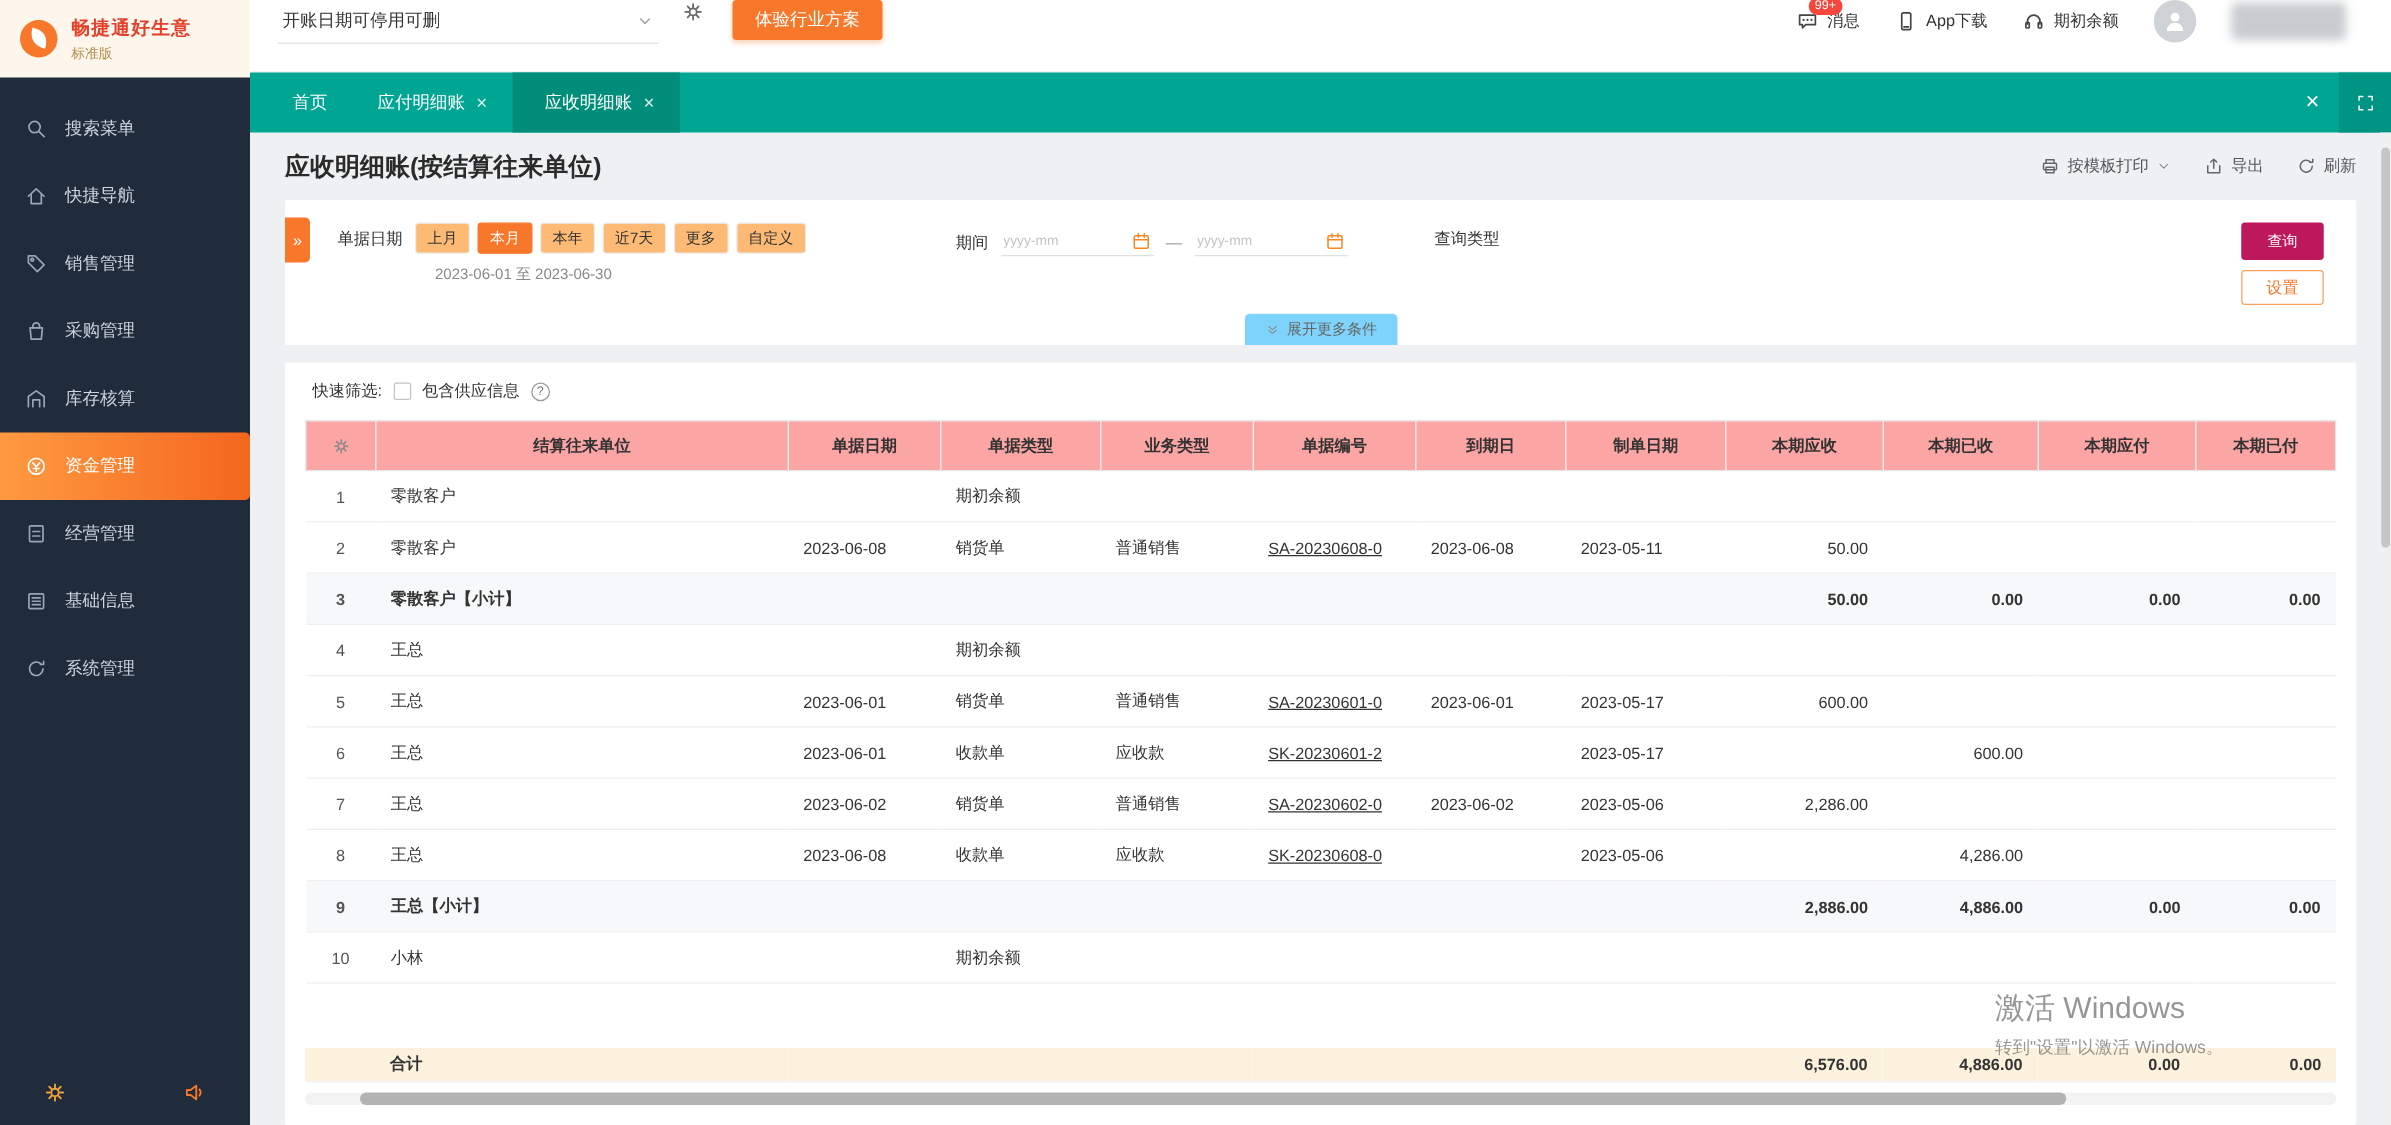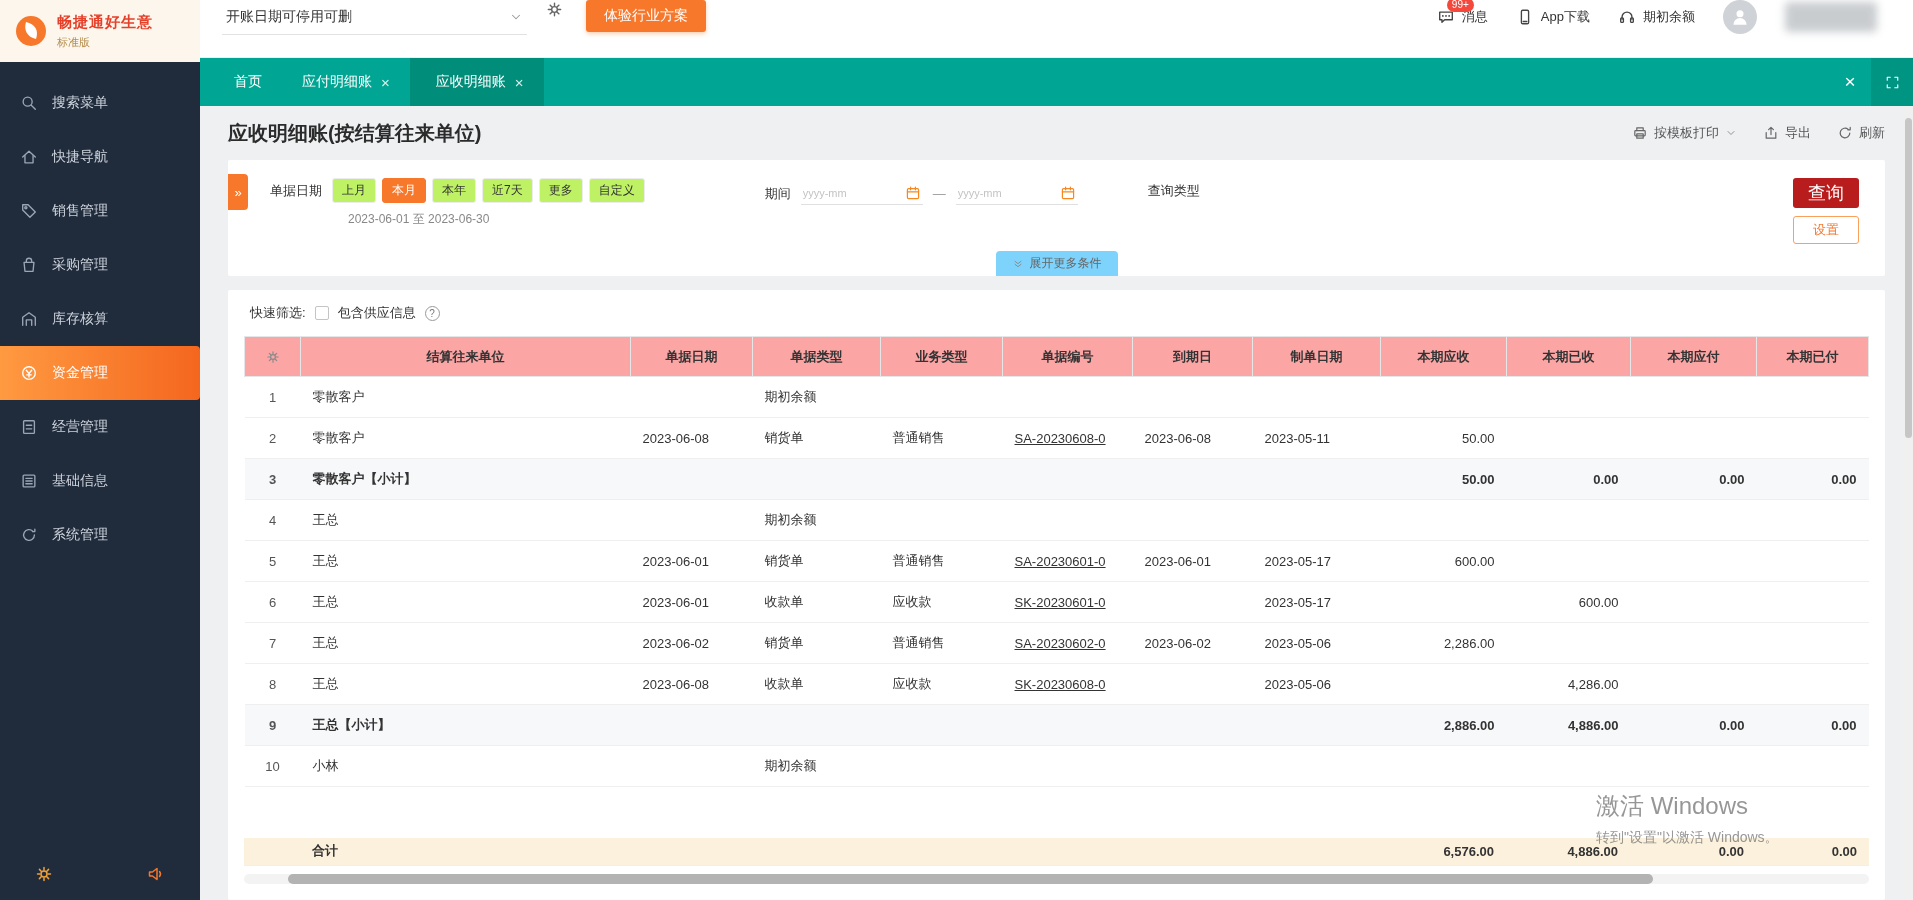--- a/index.html
+++ b/index.html
@@ -53,34 +53,34 @@
 .tool .t-icon{width:16px;height:16px;display:inline-flex;color:#666;}
 .tool .t-chev{width:12px;height:12px;display:inline-flex;color:#888;}
 
 .filter-card{position:relative;background:#fff;padding:18px 26px 32px 42px;margin-bottom:14px;border-radius:2px;}
 .expand-tab{position:absolute;left:0;top:14px;width:20px;height:36px;background:#f7772b;color:#fff;border-radius:0 4px 4px 0;display:flex;align-items:center;justify-content:center;font-size:13px;cursor:pointer;}
 .filter-main{display:flex;align-items:flex-start;}
 .flabel{font-size:13px;color:#333;white-space:nowrap;}
 .f-col1{display:flex;flex-direction:column;gap:8px;}
 .f-row{display:flex;align-items:center;gap:10px;}
 .pills{display:flex;align-items:center;gap:6px;}
-.pill{font-size:12px;color:#333;padding:3px 9px;border:1px solid #ececec;border-radius:3px;background:#bef264;cursor:pointer;white-space:nowrap;}
+.pill{font-size:12px;color:#333;padding:3px 9px;border:1px solid #ececec;border-radius:3px;background:#fdba74;cursor:pointer;white-space:nowrap;}
 .pill.active{background:#f7772b;border-color:#f7772b;color:#fff;}
 .date-range{font-size:12px;color:#888;margin-left:78px;}
 .f-col2{display:flex;align-items:center;gap:10px;margin-left:120px;margin-top:4px;}
 .date-wrap{display:inline-flex;align-items:center;border-bottom:1px solid #e0e0e0;padding:3px 2px;gap:6px;}
 .date-wrap input{border:none;outline:none;width:96px;font-size:11px;color:#6d28d9;background:transparent;font-family:inherit;}
 .date-wrap input::placeholder{color:#c3c3c3;}
 .cal-icon{width:16px;height:16px;display:inline-flex;color:#f7871f;cursor:pointer;}
 .dash{color:#999;font-size:13px;}
 .f-col3{display:flex;align-items:flex-end;gap:12px;margin-left:70px;margin-top:4px;}
 .uselect{display:inline-flex;align-items:center;justify-content:space-between;width:330px;border-bottom:1px solid #e0e0e0;padding:5px 4px;font-size:13px;color:#333;cursor:pointer;}
 .uselect .chev{color:#f7871f;}
 .btn-col{margin-left:auto;display:flex;flex-direction:column;gap:8px;width:66px;}
-.btn-primary{background:#b91c1c;color:#fff;border:none;border-radius:3px;height:30px;font-size:18px;cursor:pointer;}
+.btn-primary{background:#be185d;color:#fff;border:none;border-radius:3px;height:30px;font-size:12px;cursor:pointer;}
 .btn-outline{background:#fff;color:#f7772b;border:1px solid #f9a05c;border-radius:3px;height:28px;font-size:13px;cursor:pointer;}
 .expand-more{position:absolute;left:50%;bottom:0;transform:translateX(-50%);background:#7dd3fc;color:#666;font-size:12px;padding:4px 16px;border-radius:4px 4px 0 0;display:flex;align-items:center;gap:6px;cursor:pointer;}
 .expand-more .dbl{width:12px;height:12px;display:inline-flex;color:#888;}
 
 .table-card{flex:1;background:#fff;display:flex;flex-direction:column;min-height:0;border-radius:2px;}
 .quick-filter{height:46px;display:flex;align-items:center;gap:9px;padding:0 22px;font-size:13px;color:#333;}
 .checkbox{width:14px;height:14px;border:1px solid #c4c4c4;border-radius:2px;background:#fff;cursor:pointer;flex-shrink:0;}
 .q-icon{width:15px;height:15px;border:1px solid #9a9a9a;border-radius:50%;color:#777;font-size:10px;display:inline-flex;align-items:center;justify-content:center;cursor:pointer;}
 .table-wrap{padding:0 16px;}
 table{width:100%;border-collapse:collapse;table-layout:fixed;}
@@ -515,21 +515,21 @@
                   <td class="num"></td>
                   <td class="num"></td>
                   <td class="num"></td>
                 </tr>
                 <tr>
                   <td class="rownum">6</td>
                   <td>王总</td>
                   <td>2023-06-01</td>
                   <td>收款单</td>
                   <td>应收款</td>
-                  <td><a class="doc-link">SK-20230601-0</a></td>
+                  <td><a class="doc-link">SK-20230601-2</a></td>
                   <td></td>
                   <td>2023-05-17</td>
                   <td class="num"></td>
                   <td class="num">600.00</td>
                   <td class="num"></td>
                   <td class="num"></td>
                 </tr>
                 <tr>
                   <td class="rownum">7</td>
                   <td>王总</td>

